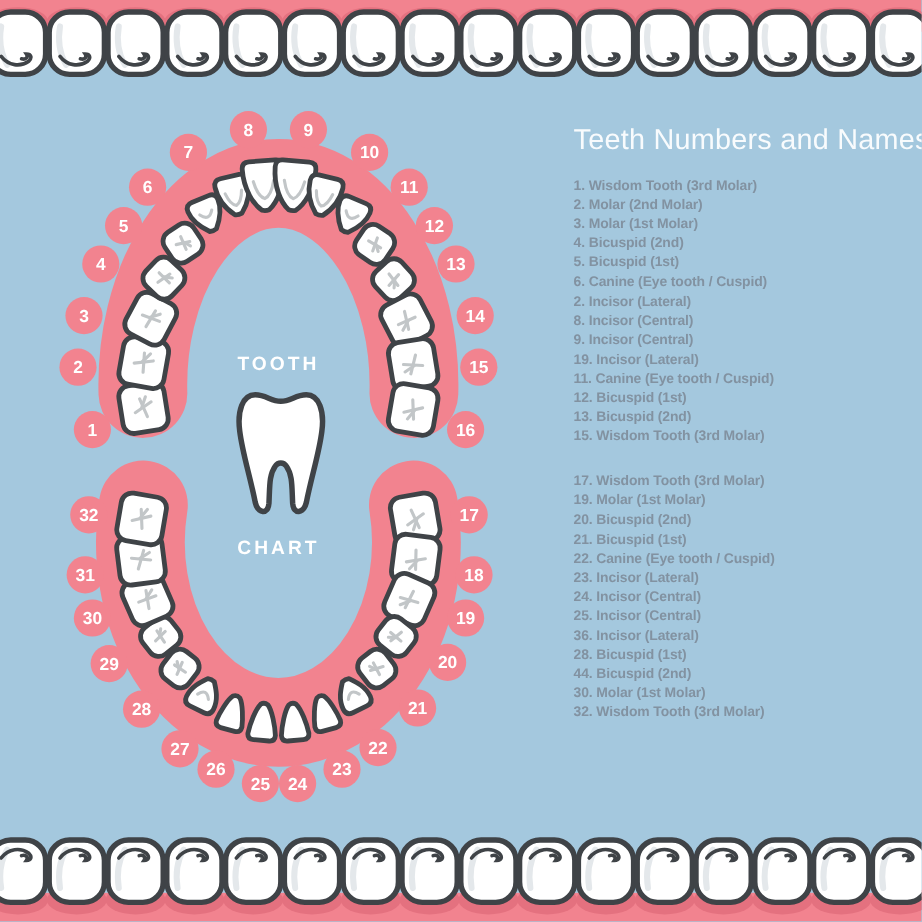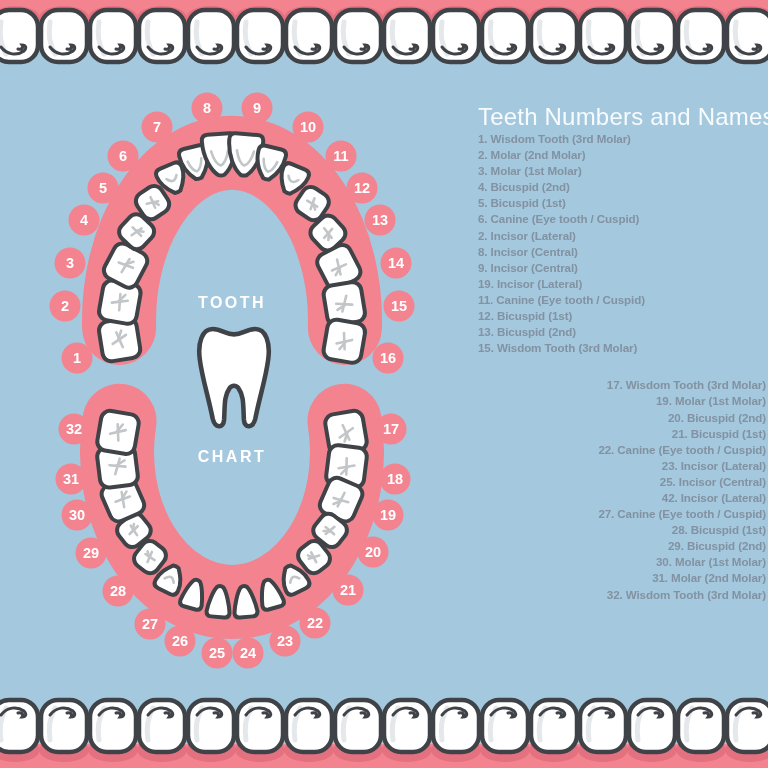--- a/index.html
+++ b/index.html
@@ -10,22 +10,22 @@
   body{background:var(--bg);}
   .stage{
     position:relative;width:768px;height:768px;overflow:hidden;
     background:var(--bg);font-family:"Liberation Sans",sans-serif;
   }
   .stage svg{position:absolute;left:0;top:0;}
   .legend{position:absolute;left:478px;top:103px;width:288px;}
   .legend-title{
     font-size:24px;color:var(--title);letter-spacing:.2px;white-space:nowrap;
   }
-  .legend-list{}
-  .legend-list.lower{margin-top:21px;text-align:right;}
+  .legend-list{margin-top:16px;}
+  .legend-list.lower{margin-top:21px;}
   .legend-item{
     font-size:11.6px;font-weight:bold;color:var(--legendText);
     line-height:16.1px;letter-spacing:-.1px;white-space:nowrap;
   }
   .arch-label{
     fill:#FFFFFF;font-family:"Liberation Sans",sans-serif;font-weight:bold;
     font-size:16px;letter-spacing:2.5px;text-anchor:middle;
   }
 </style>
 </head>
@@ -611,23 +611,22 @@
         <div class="legend-item">13. Bicuspid (2nd)</div>
         <div class="legend-item">15. Wisdom Tooth (3rd Molar)</div>
       </div>
     <div class="legend-list lower" id="legend-lower">
         <div class="legend-item">17. Wisdom Tooth (3rd Molar)</div>
         <div class="legend-item">19. Molar (1st Molar)</div>
         <div class="legend-item">20. Bicuspid (2nd)</div>
         <div class="legend-item">21. Bicuspid (1st)</div>
         <div class="legend-item">22. Canine (Eye tooth / Cuspid)</div>
         <div class="legend-item">23. Incisor (Lateral)</div>
+        <div class="legend-item">24. Incisor (Central)</div>
         <div class="legend-item">25. Incisor (Central)</div>
-        <div class="legend-item">42. Incisor (Lateral)</div>
-        <div class="legend-item">27. Canine (Eye tooth / Cuspid)</div>
+        <div class="legend-item">36. Incisor (Lateral)</div>
         <div class="legend-item">28. Bicuspid (1st)</div>
-        <div class="legend-item">29. Bicuspid (2nd)</div>
+        <div class="legend-item">44. Bicuspid (2nd)</div>
         <div class="legend-item">30. Molar (1st Molar)</div>
-        <div class="legend-item">31. Molar (2nd Molar)</div>
         <div class="legend-item">32. Wisdom Tooth (3rd Molar)</div>
       </div>
   </div>
 </div>
 
 </body></html>

